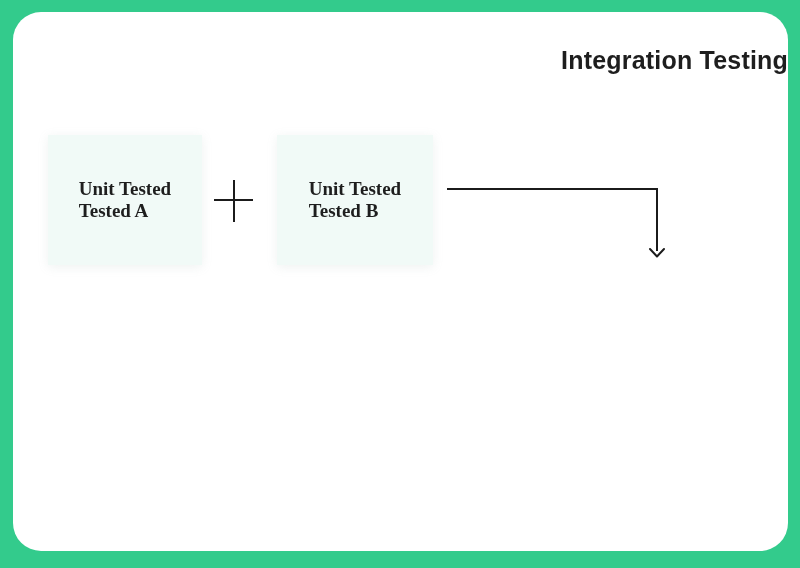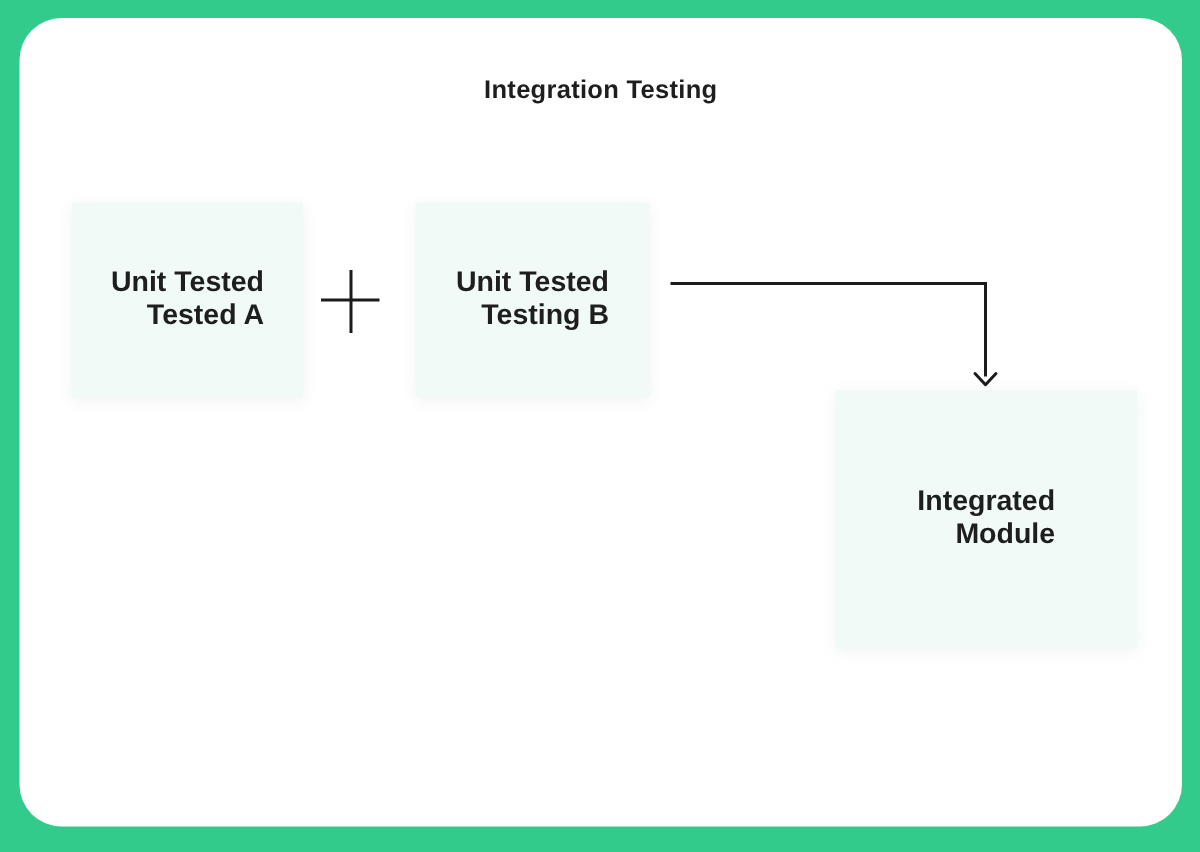--- a/index.html
+++ b/index.html
@@ -23,39 +23,40 @@
     width: 775px;
     height: 539px;
     background: var(--card, #ffffff);
     border-radius: 28px;
   }
   .title {
     position: absolute;
     left: 0;
     top: 34px;
     width: 100%;
-    text-align: center;
-    font-size: 17px;
+    text-align: right;
+    font-size: 25px;
     line-height: 28px;
     font-weight: 600;
     letter-spacing: 0.2px;
     color: var(--text, #1e1e1e);
   }
   .node {
     position: absolute;
     background: var(--node-fill, #f1faf7);
     box-shadow: 0 2px 10px rgba(140, 165, 158, 0.14);
     display: flex;
     align-items: center;
     justify-content: center;
-    text-align: right;
+    text-align: left;
     color: var(--text, #1e1e1e);
     font-size: 19px;
     line-height: 22px;
     font-weight: 600;
+    font-family: Liberation Serif, serif;
   }
   .node-a { left: 35px;  top: 123px; width: 154px; height: 130px; }
   .node-b { left: 264px; top: 123px; width: 156px; height: 130px; }
   .node-c { left: 544px; top: 248px; width: 201px; height: 172px; }
   .overlay {
     position: absolute;
     left: 0;
     top: 0;
     width: 800px;
     height: 568px;
@@ -78,30 +79,24 @@
     <div class="node node-a">
       <div>
         <span>Unit Tested</span><br>
         <span>Tested A</span>
       </div>
     </div>
 
     <div class="node node-b">
       <div>
         <span>Unit Tested</span><br>
-        <span>Testing B</span>
+        <span>Tested B</span>
       </div>
     </div>
 
-    <div class="node node-c">
-      <div>
-        <span>Integrated</span><br>
-        <span>Module</span>
-      </div>
-    </div>
 
   </div>
 
   <svg class="overlay" viewBox="0 0 800 568" xmlns="http://www.w3.org/2000/svg">
     <g>
       <line x1="214" y1="200" x2="253" y2="200"></line>
       <line x1="234" y1="180" x2="234" y2="222"></line>
     </g>
     <g>
       <path d="M447 189 H657 V251"></path>

